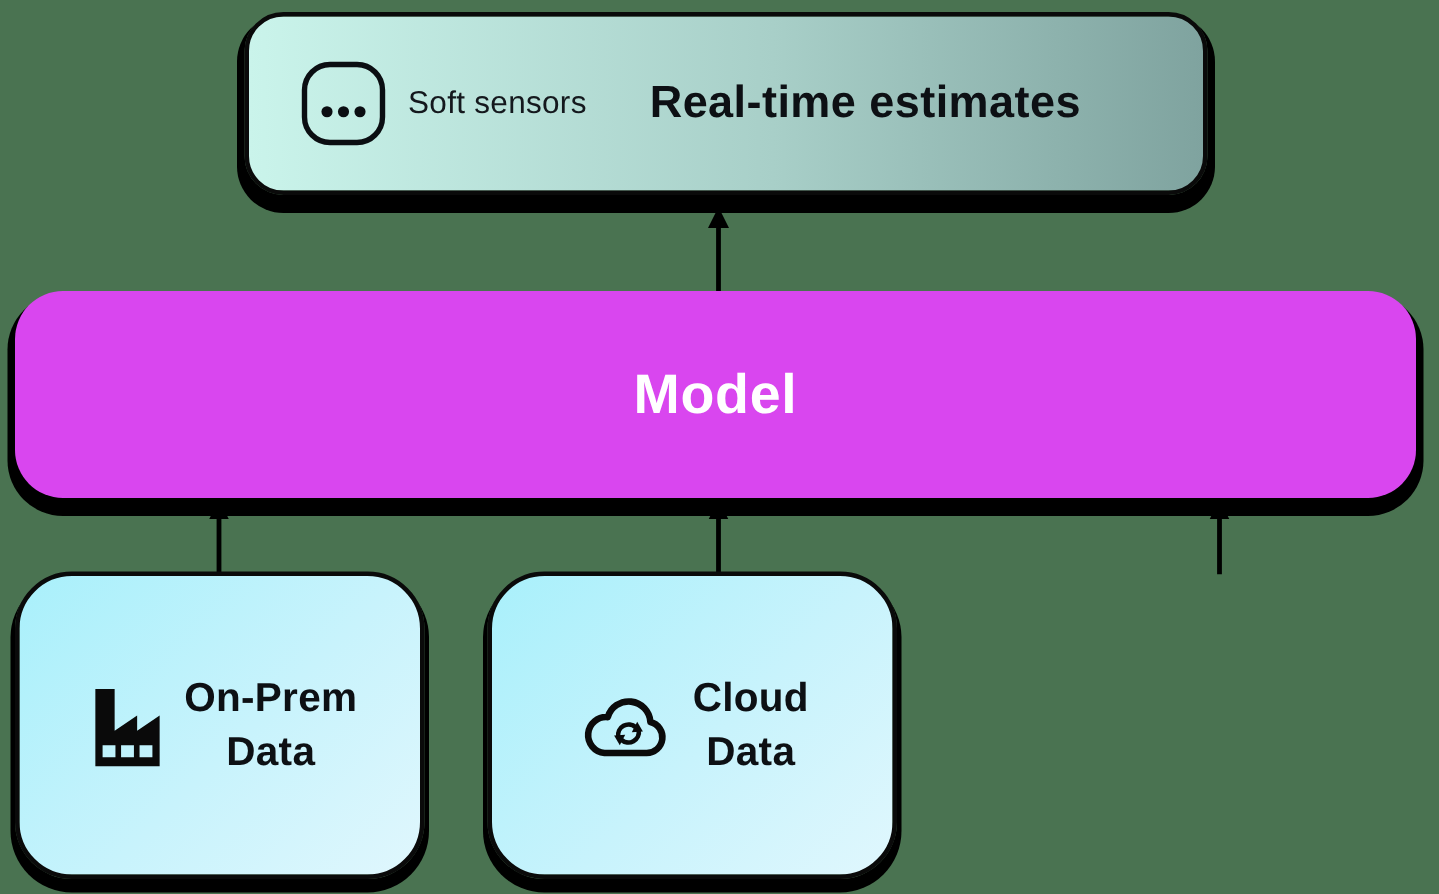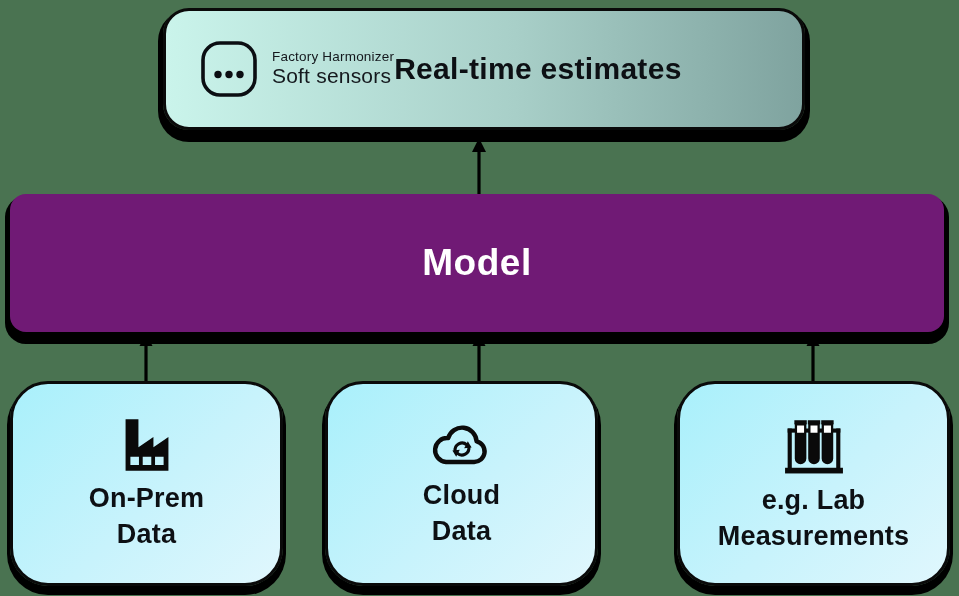--- a/index.html
+++ b/index.html
@@ -19,39 +19,39 @@
     position:absolute;left:163px;top:8px;width:642px;height:122px;
     border:3px solid #0a0a0a;border-radius:26px;
     background:linear-gradient(90deg,#caf4eb 0%,#a8cfc8 55%,#7fa39f 100%);
     box-shadow:0 7px 0 5px #000;
     display:flex;align-items:center;
     padding:0 0 0 34px;box-sizing:border-box;
   }
   .brand{display:flex;flex-direction:column;justify-content:center;margin-left:14px;}
   .brand-small{font-size:13.5px;font-weight:500;color:#14181d;letter-spacing:.2px;}
   .brand-large{font-size:21px;font-weight:400;color:#14181d;line-height:1.15;letter-spacing:.2px;}
-  .output-title{font-size:30px;font-weight:800;color:#0d1014;letter-spacing:.3px;}
+  .output-title{margin-left:42px;font-size:30px;font-weight:800;color:#0d1014;letter-spacing:.3px;}
 
   
   .model-box{
     position:absolute;left:10px;top:194px;width:934px;height:138px;
-    border-radius:16px;background:#701a75;
+    border-radius:32px;background:#d946ef;
     box-shadow:0 7px 0 5px #000;
     display:flex;align-items:center;justify-content:center;
     box-sizing:border-box;
   }
   .model-label{color:#ffffff;font-size:37px;font-weight:800;letter-spacing:.5px;}
 
   
   .source-box{
     position:absolute;top:381px;width:273px;height:205px;
     border:3px solid #0a0a0a;border-radius:38px;
     background:linear-gradient(135deg,#a9f0fb 0%,#c8f3fc 55%,#e0f7fd 100%);
     box-shadow:0 6px 0 3px #000;
-    display:flex;flex-direction:column;align-items:center;justify-content:center;
+    display:flex;flex-direction:row;align-items:center;justify-content:center;
     gap:8px;box-sizing:border-box;
   }
   .source-box.pos-0{left:10px;}
   .source-box.pos-1{left:325px;}
   .source-box.pos-2{left:677px;}
   .source-label{
     font-size:27px;font-weight:800;color:#0d1014;
     text-align:center;line-height:1.3;white-space:pre-line;letter-spacing:.2px;
   }
   .source-icon{flex:0 0 auto;}
@@ -71,21 +71,20 @@
   <div class="output-box">
     <span style="display:flex;">
       <svg width="58" height="58" viewBox="0 0 58 58">
         <rect x="3" y="3" width="52" height="52" rx="17" fill="none" stroke="#0b0e12" stroke-width="3.6"></rect>
         <circle cx="18" cy="34.5" r="3.7" fill="#0b0e12"></circle>
         <circle cx="29" cy="34.5" r="3.7" fill="#0b0e12"></circle>
         <circle cx="40" cy="34.5" r="3.7" fill="#0b0e12"></circle>
       </svg>
     </span>
     <div class="brand">
-      <span class="brand-small">Factory Harmonizer</span>
       <span class="brand-large">Soft sensors</span>
     </div>
     <span class="output-title">Real-time estimates</span>
   </div>
 
   <svg class="arrow arrow-top" width="16" height="58" viewBox="0 0 16 58">
     <line x1="8" y1="58" x2="8" y2="9" stroke="#000" stroke-width="3.2"></line>
     <polygon points="8,0 15,14 1,14" fill="#000"></polygon>
   </svg>
 
@@ -126,38 +125,14 @@
         <path d="M28.2 33.2 a7 7 0 0 1 11.6 -6.4" fill="none" stroke="#0b0b0b" stroke-width="3.1"></path>
         <polygon points="40.8,23.2 44.6,29.6 37.2,30.2" fill="#0b0b0b"></polygon>
         <path d="M41.8 28.8 a7 7 0 0 1 -11.6 6.4" fill="none" stroke="#0b0b0b" stroke-width="3.1"></path>
         <polygon points="29.2,38.8 25.4,32.4 32.8,31.8" fill="#0b0b0b"></polygon>
       </svg>
     </span>
     <span class="source-label">Cloud
 Data</span>
   </div>
 
-  <div class="source-box pos-2">
-    <span class="source-icon" style="display:flex;">
-      <svg width="58" height="62" viewBox="0 0 56 60">
-        <rect x="2.5" y="15" width="4" height="40" fill="#0a0a0a"></rect>
-        <rect x="49.5" y="15" width="4" height="40" fill="#0a0a0a"></rect>
-        <rect x="2.5" y="15" width="51" height="4" fill="#0a0a0a"></rect>
-        <rect x="0" y="53" width="56" height="5.5" fill="#0a0a0a"></rect>
-
-        <rect x="9" y="7" width="12" height="4" fill="#0a0a0a"></rect>
-        <path d="M10.5 11 V44 a4.5 4.5 0 0 0 9 0 V11 Z" fill="#ffffff" stroke="#0a0a0a" stroke-width="2.2"></path>
-        <path d="M10.5 19 V44 a4.5 4.5 0 0 0 9 0 V19 Z" fill="#0a0a0a"></path>
-
-        <rect x="22" y="7" width="12" height="4" fill="#0a0a0a"></rect>
-        <path d="M23.5 11 V44 a4.5 4.5 0 0 0 9 0 V11 Z" fill="#ffffff" stroke="#0a0a0a" stroke-width="2.2"></path>
-        <path d="M23.5 19 V44 a4.5 4.5 0 0 0 9 0 V19 Z" fill="#0a0a0a"></path>
-
-        <rect x="35" y="7" width="12" height="4" fill="#0a0a0a"></rect>
-        <path d="M36.5 11 V44 a4.5 4.5 0 0 0 9 0 V11 Z" fill="#ffffff" stroke="#0a0a0a" stroke-width="2.2"></path>
-        <path d="M36.5 19 V44 a4.5 4.5 0 0 0 9 0 V19 Z" fill="#0a0a0a"></path>
-      </svg>
-    </span>
-    <span class="source-label">e.g. Lab
-Measurements</span>
-  </div>
 
 </div>
 
 </body></html>

